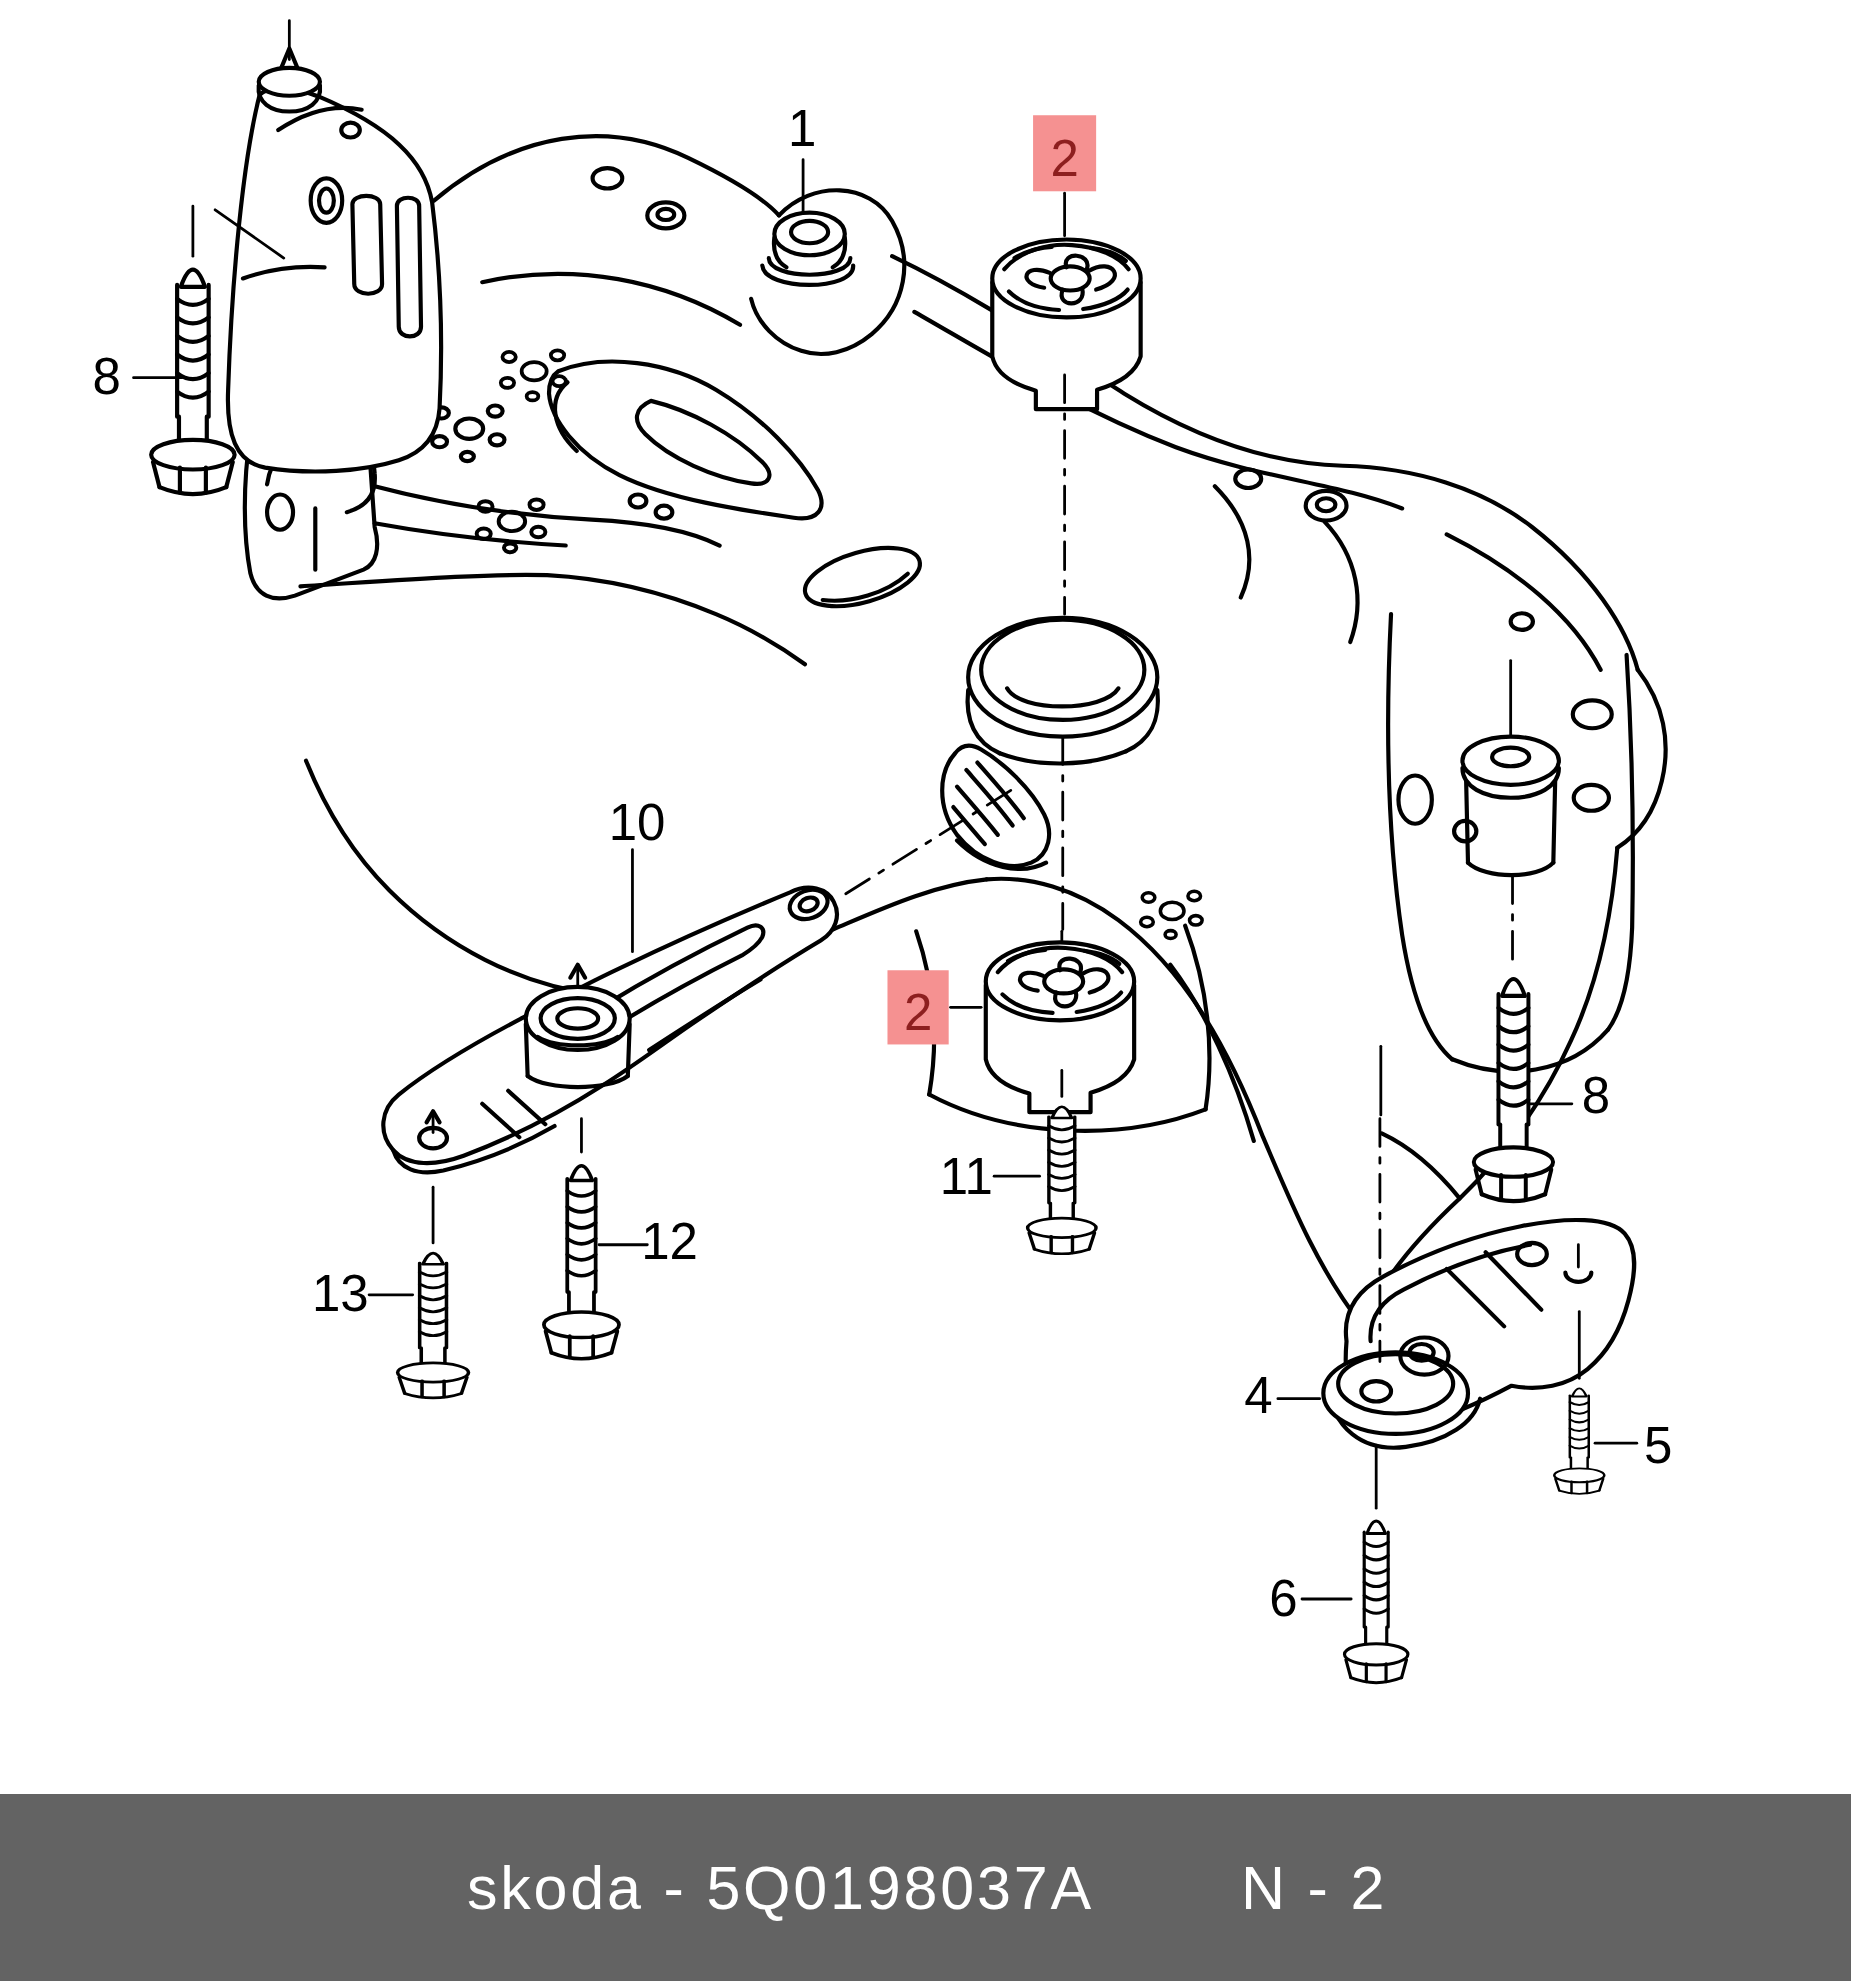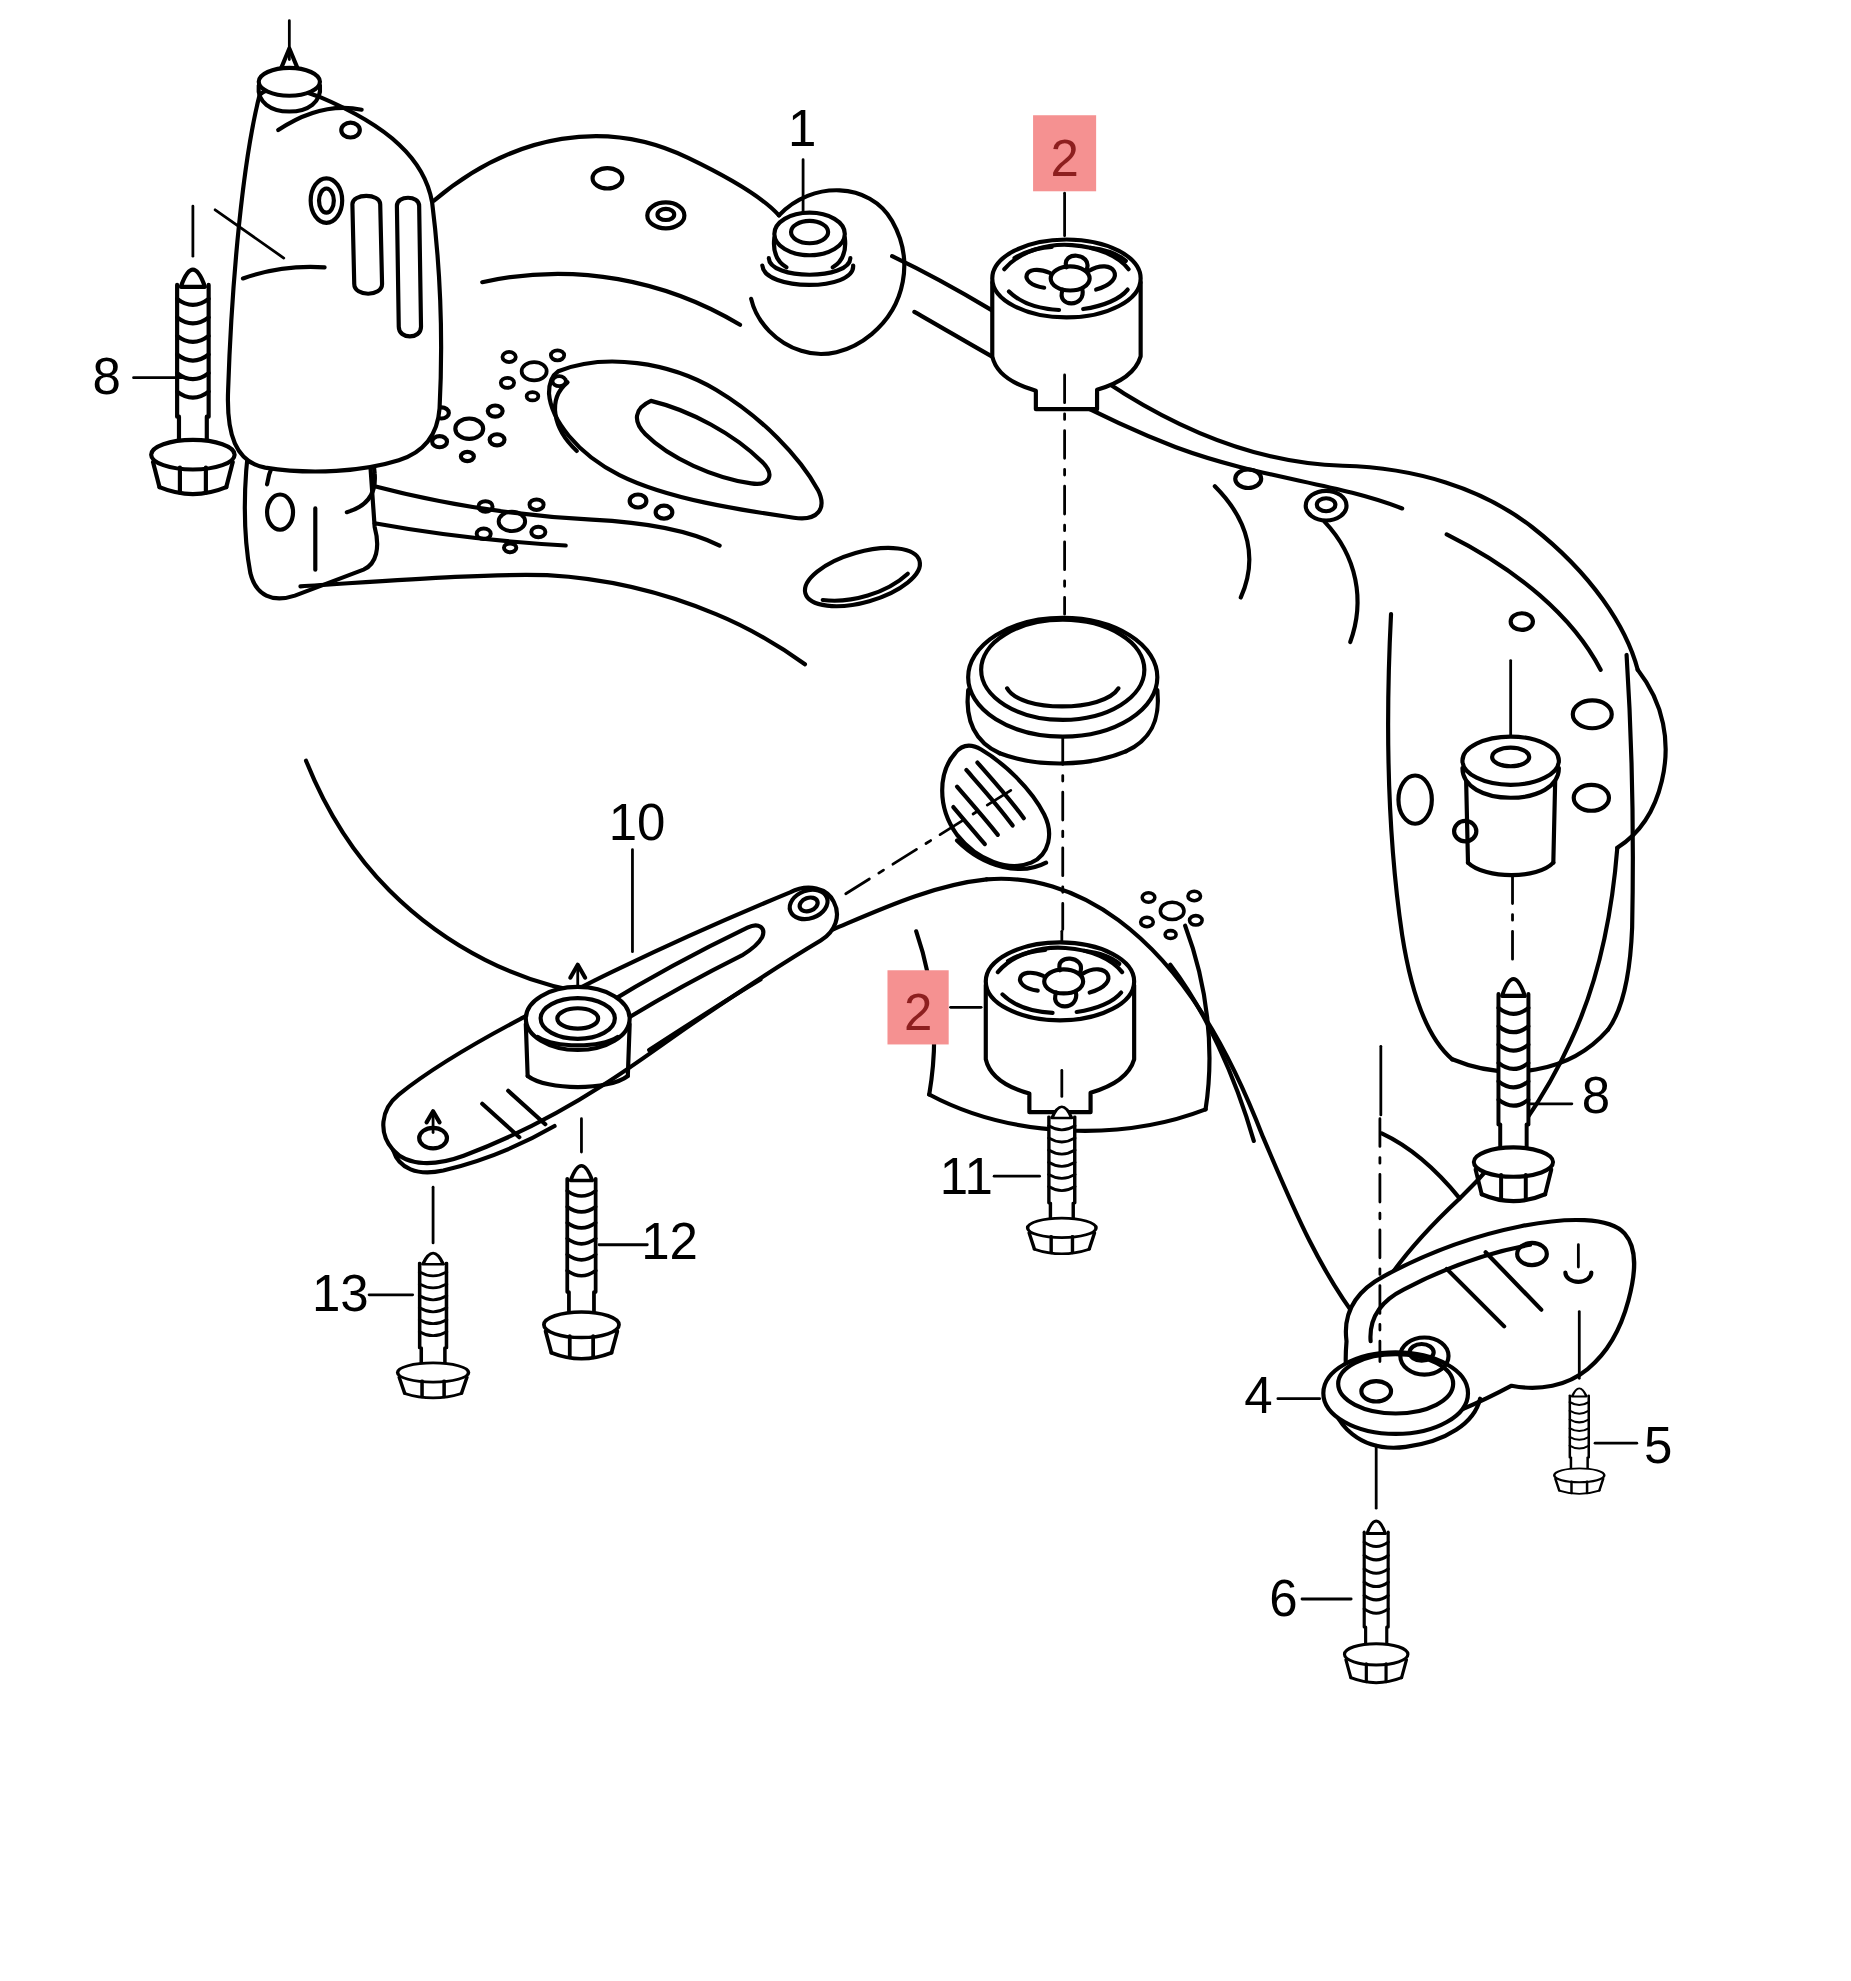--- a/index.html
+++ b/index.html
@@ -316,14 +316,18 @@
     <text x="1357" y="1523">4</text>
   </g>
   <g>
     <text x="1788" y="1577">5</text>
   </g>
   <g>
     <text x="1384" y="1742">6</text>
   </g>
 </svg>
 
+<div class="footer">
+  <span class="pcode">skoda - 5Q0198037A</span>
+  <span class="pref">N - 2</span>
 </div>
+</div>
 
 
 </body></html>

